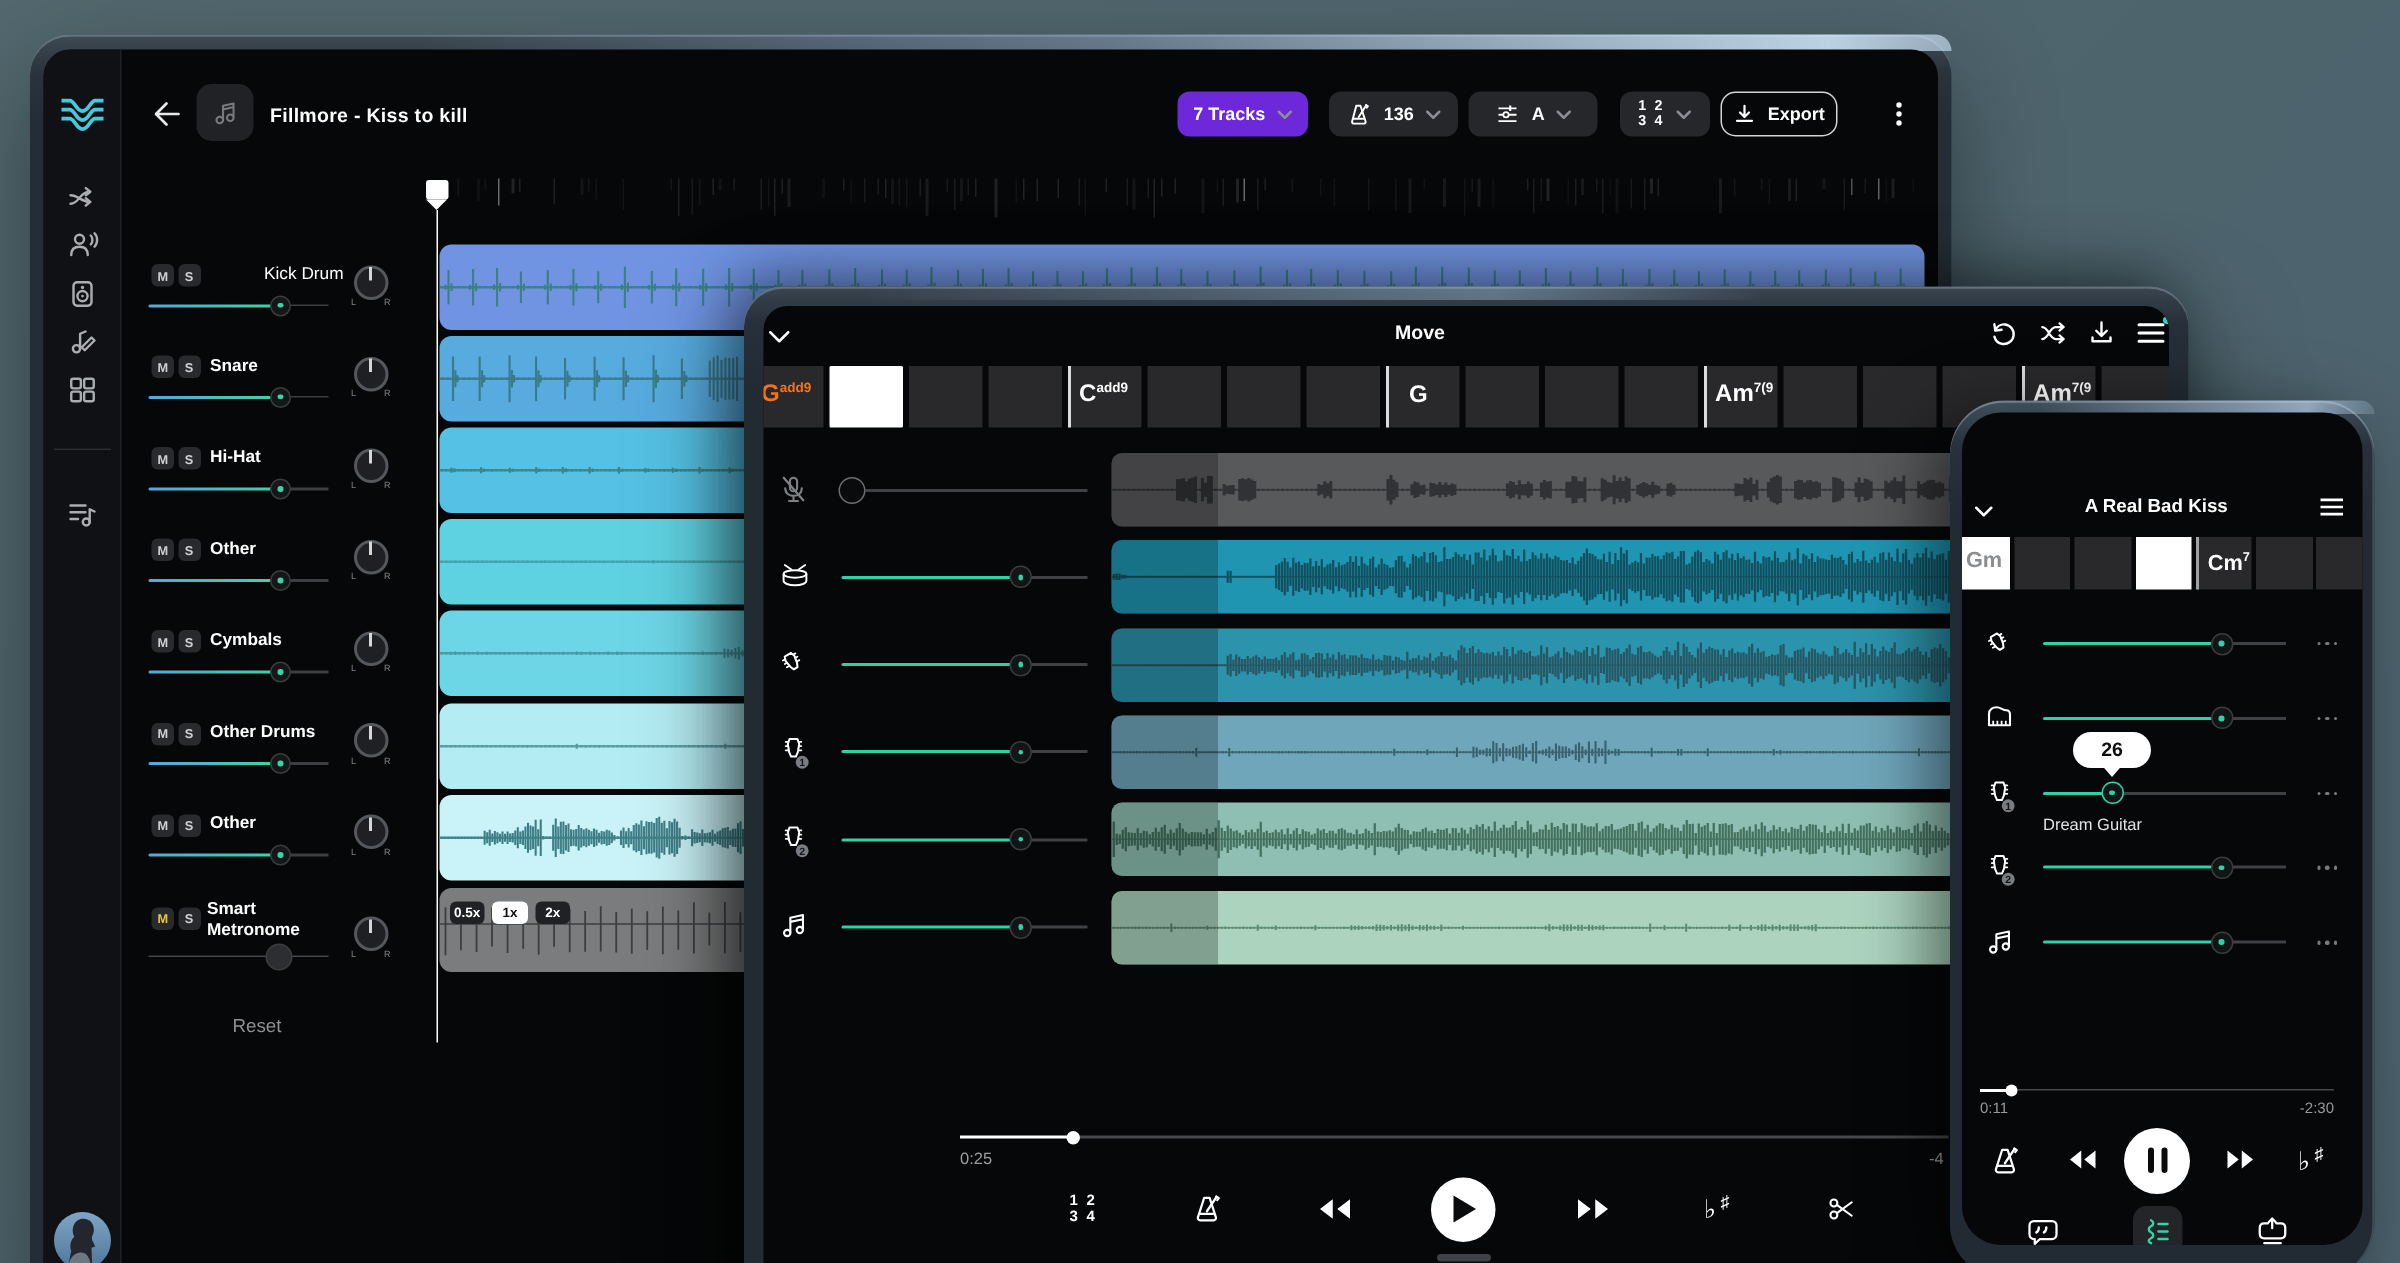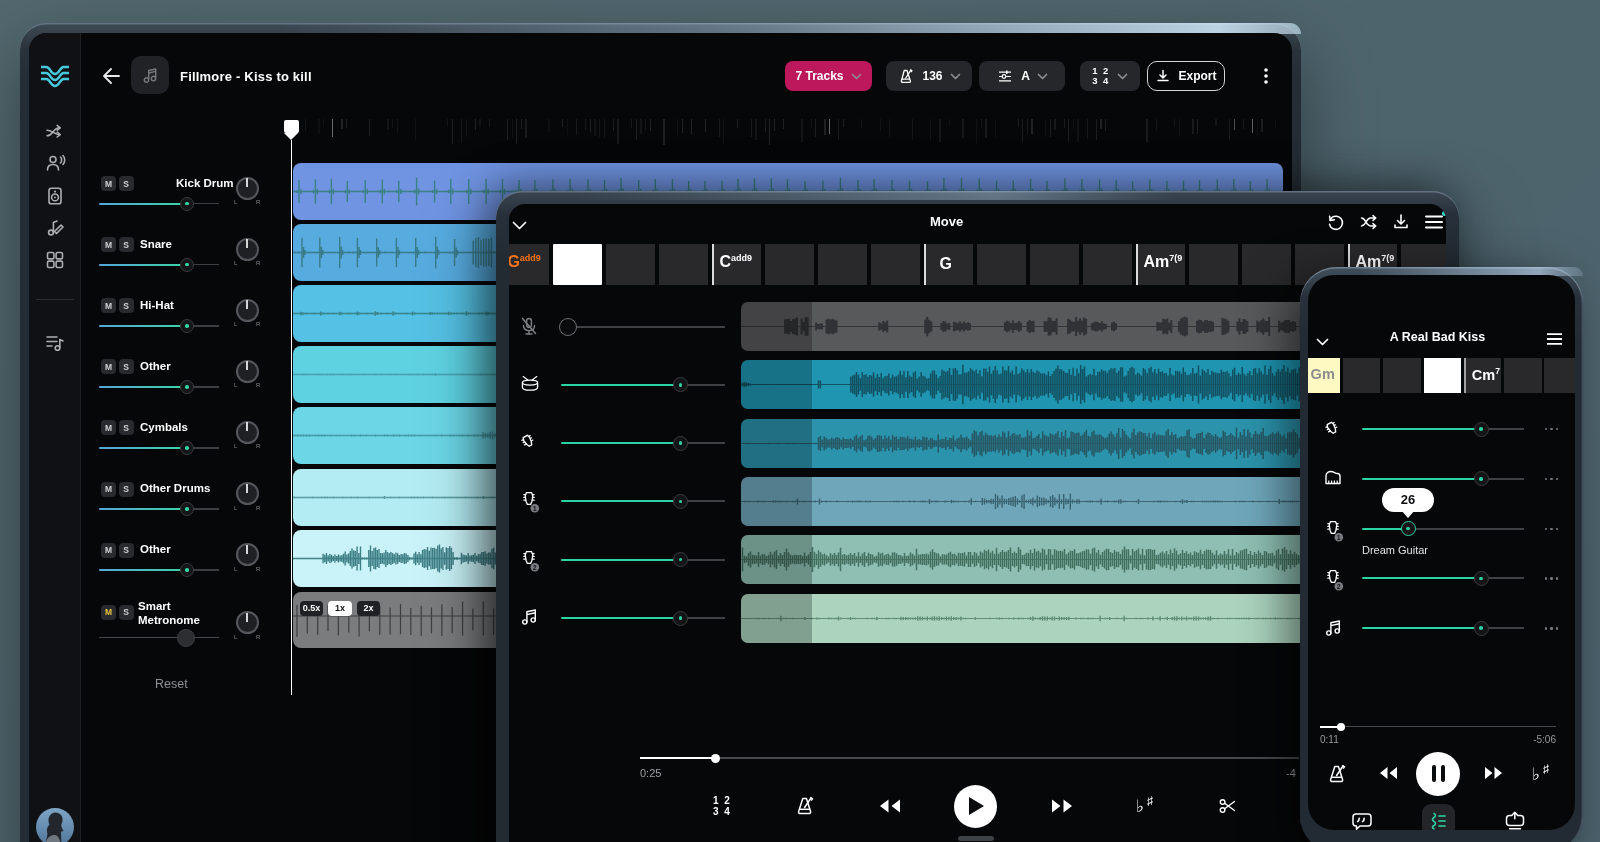--- a/index.html
+++ b/index.html
@@ -62,21 +62,21 @@
         </div>
         <div class="abs" style="left:71px;top:32px;"><svg width="22" height="22" viewBox="0 0 22 22" style="">
             <path d="M11,4 L4,11 L11,18 M4.5,11 H19" stroke="#e8e9ea" stroke-width="1.8" fill="none" stroke-linecap="round" stroke-linejoin="round"></path>
           </svg></div>
         <div class="abs" style="left:102px;top:23px;width:38px;height:38px;border-radius:10px;background:#202226;display:flex;align-items:center;justify-content:center;">
           <svg width="22" height="22" viewBox="0 0 22 22" style="">
             <path d="M7.5,16 m-2.2,0 a2.2,2.2 0 1,0 4.4,0 a2.2,2.2 0 1,0 -4.4,0 M14.5,14.5 m-2.2,0 a2.2,2.2 0 1,0 4.4,0 a2.2,2.2 0 1,0 -4.4,0 M9.7,16 V6.5 L16.7,5 V14.5 M9.7,9 L16.7,7.4" stroke="#77797c" stroke-width="1.4" fill="none" stroke-linecap="round" stroke-linejoin="round"></path>
           </svg>
         </div>
         <div class="abs" style="left:151px;top:35.5px;font-size:13px;font-weight:bold;color:#fff;letter-spacing:.2px;">Fillmore - Kiss to kill</div>
-        <div class="abs flexc" style="left:756px;top:28px;width:87px;height:30px;border-radius:8px;background:#be185d;justify-content:center;gap:7px;">
+        <div class="abs flexc" style="left:756px;top:28px;width:87px;height:30px;border-radius:8px;background:#6d28d9;justify-content:center;gap:7px;">
           <span style="font-size:12px;font-weight:bold;color:#fff;">7 Tracks</span>
           <svg width="11" height="7" viewBox="0 0 11 7" style="">
             <path d="M1.5,1.5 L5.5,5.5 L9.5,1.5" stroke="#8b8e92" stroke-width="1.7" fill="none" stroke-linecap="round" stroke-linejoin="round"></path>
           </svg>
         </div>
         <div class="abs flexc" style="left:857px;top:28px;width:86px;height:30px;border-radius:8px;background:#26272a;justify-content:center;gap:7px;">
           <svg width="18" height="18" viewBox="0 0 18 18" style="">
             <path d="M7.2,3.5 H10 L13.4,14 C13.6,14.8 13,15.4 12.2,15.4 H5.6 C4.8,15.4 4.2,14.8 4.4,14 Z" stroke="#fff" stroke-width="1.3" fill="none" stroke-linejoin="round"></path>
             <path d="M5,12.2 H13" stroke="#fff" stroke-width="1.3"></path>
             <path d="M8.8,11 L13.8,3.2" stroke="#fff" stroke-width="1.3" stroke-linecap="round"></path>
@@ -219,21 +219,21 @@
           <div style="position:absolute;left:1252.2px;top:119px;width:1.3px;height:14px;background:rgba(255,255,255,0.36)"></div>
           <div style="position:absolute;left:1256.8px;top:119px;width:1.3px;height:16px;background:rgba(255,255,255,0.04)"></div>
           <div style="position:absolute;left:1261.4px;top:119px;width:1.3px;height:13px;background:rgba(255,255,255,0.09)"></div>
           <div style="position:absolute;left:1275.2px;top:119px;width:1.3px;height:9px;background:rgba(255,255,255,0.04)"></div>
         </div>
         <div class="abs" style="left:254.5px;top:87px;width:15px;height:13px;background:#fff;border-radius:2px;"></div>
         <div class="abs" style="left:254.5px;top:100px;width:0;height:0;border-left:7.5px solid transparent;border-right:7.5px solid transparent;border-top:7px solid #fff;"></div>
         <div class="abs" style="left:261.8px;top:107px;width:1.5px;height:555px;background:#fff;"></div>
         <div class="abs flexc" style="left:72px;top:143.0px;width:15px;height:15px;border-radius:4px;background:#292a2e;justify-content:center;font-size:8.5px;font-weight:bold;color:#cfd1d3;">M</div>
         <div class="abs flexc" style="left:89.5px;top:143.0px;width:15px;height:15px;border-radius:4px;background:#292a2e;justify-content:center;font-size:8.5px;font-weight:bold;color:#cfd1d3;">S</div>
-        <div class="abs" style="left:111px;top:143.5px;font-size:11.5px;font-weight:bold;color:#fff;padding-left:36px;">Kick Drum</div>
+        <div class="abs" style="left:111px;top:143.5px;font-size:11.5px;font-weight:normal;color:#fff;padding-left:36px;">Kick Drum</div>
         <div class="abs" style="left:70px;top:169.6px;width:88.0px;height:2px;background:linear-gradient(90deg,#56a7da,#3bd4a4);border-radius:1px;"></div>
         <div class="abs" style="left:158.0px;top:169.85px;width:32.0px;height:1.5px;background:#3c3e41;"></div>
         <div class="abs" style="left:151.0px;top:163.6px;width:14px;height:14px;border-radius:50%;background:#151618;border:1.6px solid #3a3c3f;"></div>
         <div class="abs" style="left:156.2px;top:168.79999999999998px;width:3.6px;height:3.6px;border-radius:50%;background:#35d6a5;"></div>
         <div class="abs" style="left:206.5px;top:143.5px;width:23px;height:23px;border-radius:50%;background:#1e2023;border:2px solid #54585c;"></div>
         <div class="abs" style="left:217px;top:145.0px;width:2px;height:9px;background:#d4d6d8;"></div>
         <div class="abs" style="left:205px;top:166.0px;font-size:6px;color:#808387;">L</div>
         <div class="abs" style="left:227px;top:166.0px;font-size:6px;color:#808387;">R</div>
         <div class="abs flexc" style="left:72px;top:204.1px;width:15px;height:15px;border-radius:4px;background:#292a2e;justify-content:center;font-size:8.5px;font-weight:bold;color:#cfd1d3;">M</div>
         <div class="abs flexc" style="left:89.5px;top:204.1px;width:15px;height:15px;border-radius:4px;background:#292a2e;justify-content:center;font-size:8.5px;font-weight:bold;color:#cfd1d3;">S</div>
@@ -547,21 +547,21 @@
     <div class="abs" style="left:1300px;top:267px;width:283px;height:585px;border-radius:36px;background:linear-gradient(180deg,#41505c,#28313b 30px,#222a33 80px);box-shadow:-14px 10px 44px rgba(0,0,0,.5), inset 0 1.5px 0 rgba(175,195,215,.42), inset -1.5px 0 0 rgba(140,160,180,.28);">
       <div class="abs" style="left:60px;top:0;width:223px;height:9px;border-radius:0 36px 0 0;background:linear-gradient(90deg,rgba(150,180,205,0),rgba(190,215,240,.65) 80%,rgba(185,210,235,.2));"></div>
       <div class="abs" style="left:8px;top:8px;width:267px;height:555px;border-radius:26px;background:#060708;overflow:hidden;">
         <div class="abs" style="left:8px;top:57px;"><svg width="13" height="8" viewBox="0 0 13 8" style="">
             <path d="M1.5,1.5 L6.5,6.5 L11.5,1.5" stroke="#fff" stroke-width="1.7" fill="none" stroke-linecap="round" stroke-linejoin="round"></path>
           </svg></div>
         <div class="abs" style="left:57px;top:55px;width:145px;text-align:center;font-size:12.5px;font-weight:bold;color:#fff;">A Real Bad Kiss</div>
         <div class="abs" style="left:238px;top:56px;"><svg width="17" height="12">
             <path d="M1,1.2 H16 M1,6 H16 M1,10.8 H16" stroke="#fff" stroke-width="1.8"></path>
           </svg></div>
-        <div class="abs" style="left:-5.400000000000091px;top:82.5px;width:37.6px;height:35px;background:#fef9c3;border-left:2px solid #9fa1a3;">
+        <div class="abs" style="left:-5.400000000000091px;top:82.5px;width:37.6px;height:35px;background:#ffffff;border-left:2px solid #9fa1a3;">
           <div style="position:absolute;left:6px;top:8px;font-size:14.5px;font-weight:bold;color:#8b8d8f;white-space:nowrap;">Gm</div>
         </div>
         <div class="abs" style="left:34.899999999999864px;top:82.5px;width:37.6px;height:35px;background:#29292b;"></div>
         <div class="abs" style="left:75.19999999999982px;top:82.5px;width:37.6px;height:35px;background:#29292b;"></div>
         <div class="abs" style="left:115.5px;top:82.5px;width:37.6px;height:35px;background:#fff;"></div>
         <div class="abs" style="left:155.79999999999995px;top:82.5px;width:37.6px;height:35px;background:#29292b;border-left:2px solid #9fa1a3;">
           <div style="position:absolute;left:6px;top:8px;font-size:14.5px;font-weight:bold;color:#fff;white-space:nowrap;">Cm<sup style="font-size:8.5px;font-weight:bold;">7</sup></div>
         </div>
         <div class="abs" style="left:196.0999999999999px;top:82.5px;width:37.6px;height:35px;background:#29292b;"></div>
         <div class="abs" style="left:236.39999999999986px;top:82.5px;width:37.6px;height:35px;background:#29292b;"></div>
@@ -637,21 +637,21 @@
           <i style="width:2.4px;height:2.4px;border-radius:50%;background:#77797c;"></i>
           <i style="width:2.4px;height:2.4px;border-radius:50%;background:#77797c;"></i>
         </div>
         <div class="abs" style="left:74px;top:212.5px;width:52px;height:24px;border-radius:12px;background:#fff;display:flex;align-items:center;justify-content:center;font-size:13px;font-weight:bold;color:#0d0e10;">26</div>
         <div class="abs" style="left:93px;top:235px;width:0;height:0;border-left:7px solid transparent;border-right:7px solid transparent;border-top:8px solid #fff;"></div>
         <div class="abs" style="left:54px;top:269px;font-size:11px;color:#e2e3e4;">Dream Guitar</div>
         <div class="abs" style="left:12px;top:450.5px;width:21px;height:2px;background:#fff;"></div>
         <div class="abs" style="left:33px;top:450.79999999999995px;width:215px;height:1.5px;background:#47494c;"></div>
         <div class="abs" style="left:29px;top:447.5px;width:8px;height:8px;border-radius:50%;background:#fff;"></div>
         <div class="abs" style="left:12px;top:459px;font-size:10px;color:#98999b;">0:11</div>
-        <div class="abs" style="left:218px;top:459px;width:30px;text-align:right;font-size:10px;color:#98999b;">-5:06</div>
+        <div class="abs" style="left:218px;top:459px;width:30px;text-align:right;font-size:10px;color:#98999b;">-2:30</div>
         <div class="abs" style="left:17px;top:487px;"><svg width="24" height="24" viewBox="0 0 24 24" style="">
             <path d="M9.8,4.5 H13.4 L17.6,17.6 C17.9,18.6 17.1,19.5 16.1,19.5 H7.1 C6.1,19.5 5.3,18.6 5.6,17.6 Z" stroke="#fff" stroke-width="1.5" fill="none" stroke-linejoin="round"></path>
             <path d="M6.5,15.3 H17" stroke="#fff" stroke-width="1.5"></path>
             <path d="M11.6,13.5 L18,4" stroke="#fff" stroke-width="1.5" stroke-linecap="round"></path>
             <path d="M17.3,3.3 L19.6,4.8 L18.1,6.6" stroke="#fff" stroke-width="1.4" fill="none" stroke-linejoin="round"></path>
           </svg></div>
         <div class="abs" style="left:68px;top:490px;"><svg width="24" height="16">
             <path d="M11.5,2 L4,8 L11.5,14 Z M21,2 L13.5,8 L21,14 Z" fill="#fff"></path>
           </svg></div>
         <div class="abs" style="left:108px;top:476.5px;width:44px;height:44px;border-radius:50%;background:#fff;"></div>

